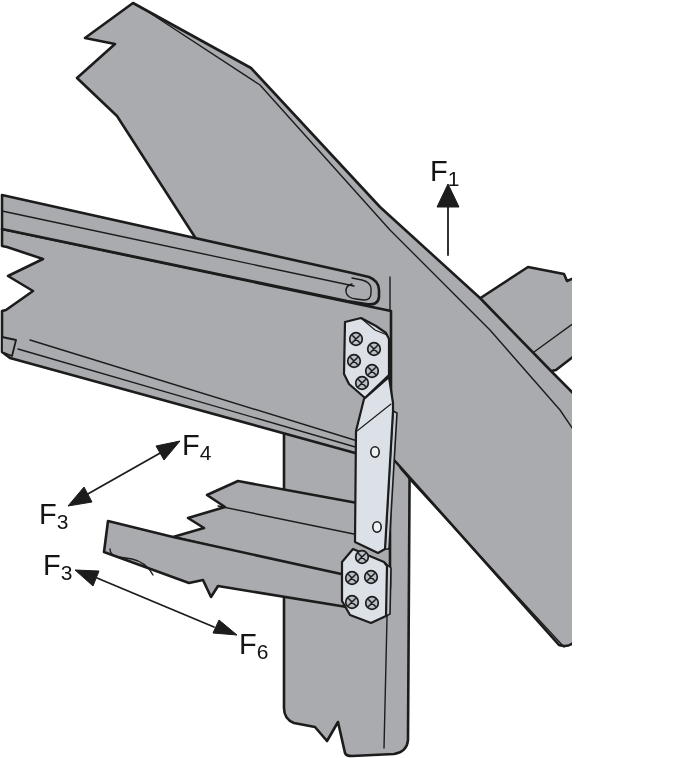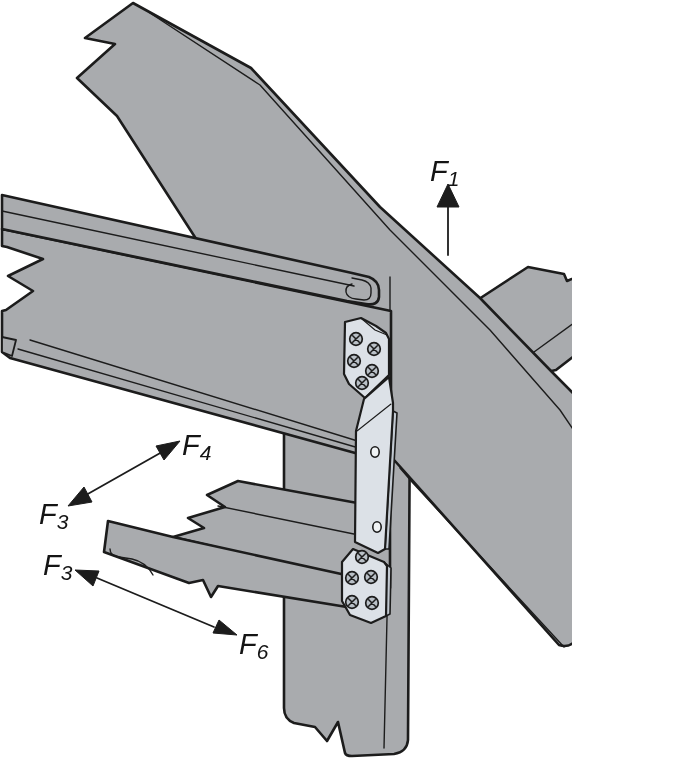--- a/index.html
+++ b/index.html
@@ -1,21 +1,21 @@
 <!DOCTYPE html>
 <html style="--background: #ffffff; --steel: #a9abae; --outline: #1c1c1c; --strap: #dce1e7; --strap_side: #c2c9d1; --screw: #b9c0c7; --hole: #f0f3f5; --label: #141414;"><head>
 <meta charset="utf-8">
 <style>
   :root{
     --background:#ffffff; --steel:#a9abae; --outline:#1c1c1c;
     --strap:#dce1e7; --strap_side:#c2c9d1; --screw:#b9c0c7;
     --hole:#f0f3f5; --label:#141414;
   }
   html,body{margin:0;padding:0;background:var(--background);}
-  .stage{width:572px;height:758px;position:relative;overflow:hidden;background:var(--background);font-style:italic;}
+  .stage{width:572px;height:758px;position:relative;overflow:hidden;background:var(--background);}
   svg{display:block;}
   .steel{fill:var(--steel);stroke:var(--outline);stroke-width:2.6;stroke-linejoin:round;}
   .steel-thin{fill:var(--steel);stroke:var(--outline);stroke-width:1.8;stroke-linejoin:round;}
   .inner{fill:none;stroke:var(--outline);stroke-width:1.4;stroke-linejoin:round;stroke-linecap:round;}
   .inner2{fill:none;stroke:var(--outline);stroke-width:1.1;stroke-linejoin:round;stroke-linecap:round;}
   .strapface{fill:var(--strap);stroke:var(--outline);stroke-width:2.2;stroke-linejoin:round;}
   .strapside{fill:var(--strap_side);stroke:var(--outline);stroke-width:1.6;stroke-linejoin:round;}
   .screwhead{fill:var(--screw);stroke:var(--outline);stroke-width:1.7;}
   .screwcross{fill:none;stroke:var(--outline);stroke-width:1.5;stroke-linecap:round;}
   .hole{fill:var(--hole);stroke:var(--outline);stroke-width:1.6;}

